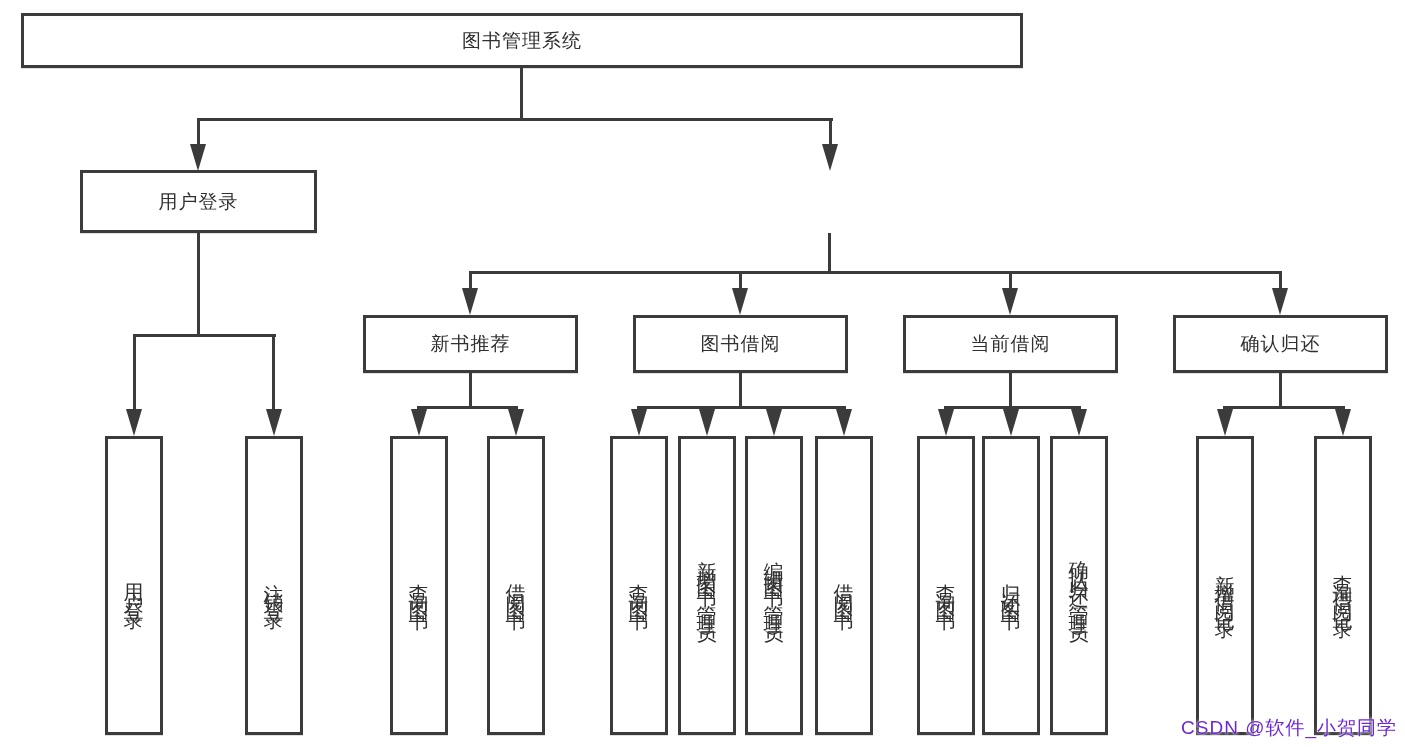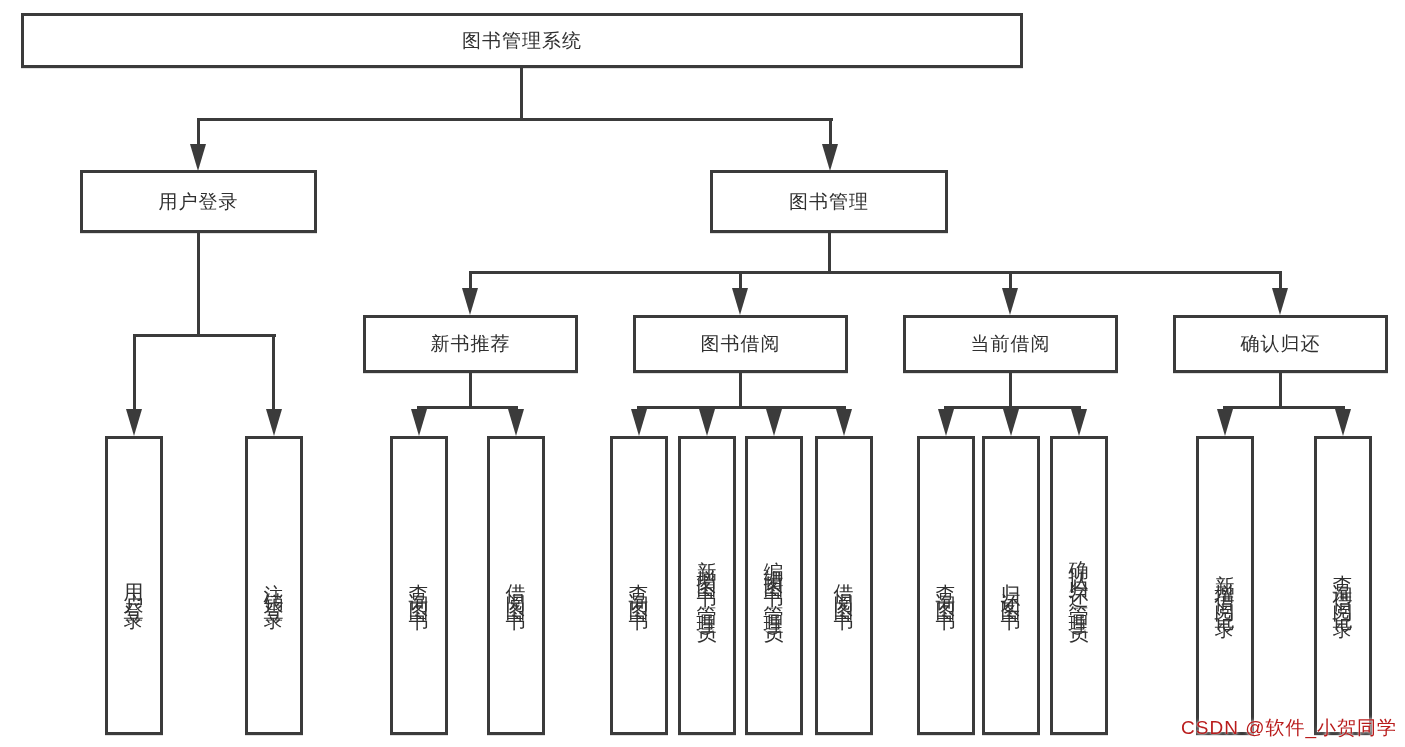--- a/index.html
+++ b/index.html
@@ -30,34 +30,33 @@
   .hline{height:3px;}
   .vline{width:3px;}
   .arrow{
     position:absolute;width:0;height:0;
     border-left:8px solid transparent;
     border-right:8px solid transparent;
     border-top:27px solid #3b3b3b;
   }
   .watermark{
     position:absolute;right:8px;bottom:6px;
-    font-size:19px;color:#b91c1c;letter-spacing:1px;
+    font-size:19px;color:#6d28d9;letter-spacing:1px;
     text-shadow:0 0 2px #ffffff,0 0 4px #ffffff;
     pointer-events:none;
   }
 </style>
 </head>
 <body>
 
 <div class="stage">
 
   <div class="box" style="left:21px;top:13px;width:1002px;height:55px">图书管理系统</div>
 
   <div class="box" style="left:80px;top:170px;width:237px;height:63px">用户登录</div>
-  <div class="box" style="left:710px;top:170px;width:238px;height:63px">图书管理</div>
 
   <div class="box" style="left:363px;top:315px;width:215px;height:58px">新书推荐</div>
   <div class="box" style="left:903px;top:315px;width:215px;height:58px">当前借阅</div>
   <div class="box" style="left:633px;top:315px;width:215px;height:58px">图书借阅</div>
   <div class="box" style="left:1173px;top:315px;width:215px;height:58px">确认归还</div>
 
   <div class="box v" style="left:105px;top:436px;width:58px;height:299px">用户登录</div>
   <div class="box v" style="left:245px;top:436px;width:58px;height:299px">注销登录</div>
 
   <div class="box v" style="left:390px;top:436px;width:58px;height:299px">查询图书</div>

